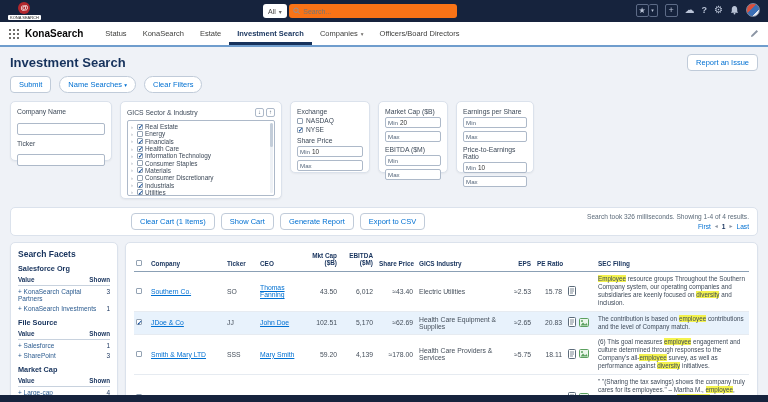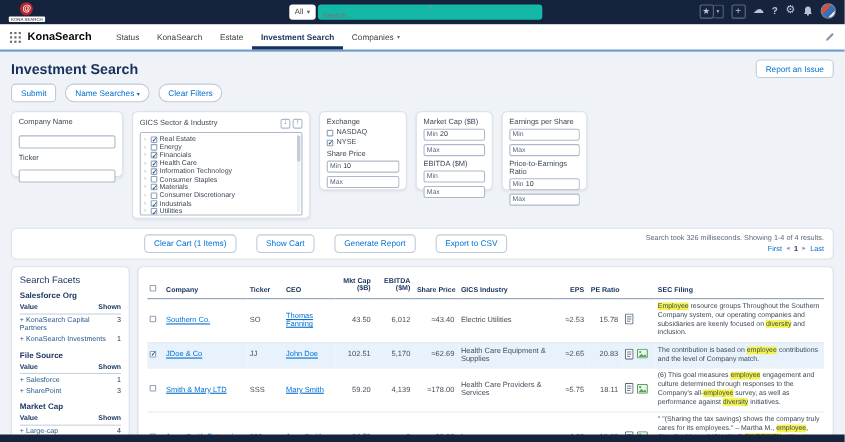--- a/index.html
+++ b/index.html
@@ -8,21 +8,21 @@
   .screen { position:relative; width:768px; height:402px; }
 
   
   .topbar { position:relative; height:22px; background:#16233d; display:flex; align-items:center; padding:0 8px; }
   .logo-wrap { display:flex; flex-direction:column; align-items:center; gap:1px; }
   .logo-circle { width:12px; height:12px; border-radius:50%; background:#b3272d; color:#fff; font-size:8px; line-height:12px; text-align:center; font-weight:bold; }
   .logo-tag { background:#fff; color:#222; font-size:4px; line-height:5px; padding:0 2px; border-radius:1px; white-space:nowrap; }
   .global-search { position:absolute; left:263px; top:4px; display:flex; gap:2px; }
   .scope { background:#fff; border-radius:3px; height:14px; padding:0 5px; font-size:7px; color:#444; display:flex; align-items:center; gap:3px; }
   .caret { font-size:6px; color:#666; }
-  .gsearch-box { background:#14b8a6; border-radius:3px; height:14px; width:204px; display:flex; align-items:center; padding:0 4px; gap:3px;flex-direction:column; }
+  .gsearch-box { background:#f97316; border-radius:3px; height:14px; width:168px; display:flex; align-items:center; padding:0 4px; gap:3px; }
   .gsearch-box input { border:none; outline:none; font-size:7px; width:100%; background:transparent; color:#333; }
   .top-icons { position:absolute; right:8px; top:3px; display:flex; align-items:center; gap:7px; }
   .tico { color:#b9c3d6; font-size:10px; line-height:14px; display:flex; align-items:center; }
   .star-group { display:flex; }
   .star-box,.star-drop { border:1px solid #5d6b87; border-radius:2px; width:13px; height:13px; display:flex; align-items:center; justify-content:center; color:#b9c3d6; font-size:8px; }
   .star-drop { width:9px; font-size:5px; border-left:none; }
   .plus-box { border:1px solid #5d6b87; border-radius:2px; width:13px; height:13px; display:flex; align-items:center; justify-content:center; color:#b9c3d6; font-size:9px; }
   .avatar { width:14px; height:14px; border-radius:50%; background:linear-gradient(135deg,#d94f3d 38%,#3b6fb5 38% 72%,#e8ecf2 72%); border:1px solid #7b879e; }
 
   
@@ -67,31 +67,31 @@
   .chk-row { display:flex; align-items:center; gap:3px; font-size:6.6px; margin-bottom:2px; color:#3e4a59; }
   .range { display:flex; align-items:center; border:1px solid #adb9c9; border-radius:2px; height:11px; margin-bottom:3px; background:#fff; }
   .affix { font-size:6.2px; color:#54657a; padding:0 2px; flex:none; }
   .range input { border:none; outline:none; width:100%; font-size:6.4px; color:#333; font-family:inherit; }
   .card-mktcap { width:70px; height:72px; }
   .card-eps { width:78px; height:72px; }
 
   
   .action-bar { margin:2px 10px 6px; background:#fff; border:1px solid #dbe2ec; border-radius:5px; padding:4px 8px; display:flex; align-items:center; }
   .action-spacer { width:112px; flex:none; }
-  .action-btns { display:flex; gap:18px; }
+  .action-btns { display:flex; gap:6px; }
   .result-meta { margin-left:auto; text-align:right; font-size:6.6px; color:#5c6b7a; line-height:1.45; }
   .pager { display:inline-flex; gap:4px; align-items:center; }
   .pager a { color:#0070d2; text-decoration:none; cursor:pointer; }
   .pager .arrow { color:#8a94a3; font-size:6px; cursor:pointer; }
   .pager .cur { color:#16325c; font-weight:bold; }
 
   
   .content-row { display:flex; gap:7px; padding:0 10px; align-items:flex-start; }
   .facets-card { width:108px; flex:none; padding:6px 7px; }
-  .facets-title { font-size:8.5px; font-weight:normal; color:#16325c; margin-bottom:4px; }
+  .facets-title { font-size:8.5px; font-weight:bold; color:#16325c; margin-bottom:4px; }
   .facet-group-title { font-size:7.3px; font-weight:bold; color:#16325c; margin:5px 0 2px; }
   .facet-head { display:flex; justify-content:space-between; font-size:6.3px; font-weight:bold; color:#16325c; border-bottom:1px solid #c8d2de; padding:1px 0 2px; }
   .facet-item { display:flex; justify-content:space-between; font-size:6.5px; padding:1.5px 0; }
   .facet-item .lbl { color:#2b5b8f; cursor:pointer; }
   .facet-item .cnt { color:#16325c; }
 
   .results-card { flex:1; padding:5px 8px 4px; }
   table { width:100%; border-collapse:collapse; table-layout:fixed; }
   th { text-align:left; font-size:6.4px; color:#16325c; padding:4px 2px; border-bottom:1px solid #8ba0b5; white-space:nowrap; vertical-align:bottom; }
   th.wrap { white-space:normal; line-height:1.15; }
@@ -163,20 +163,21 @@
           </g>
         </svg>
     </span>
     <span class="app-name">KonaSearch</span>
     <div class="tabs">
         <div class="tab">Status</div>
         <div class="tab">KonaSearch</div>
         <div class="tab">Estate</div>
         <div class="tab active">Investment Search</div>
         <div class="tab">Companies<span class="chev">▾</span></div>
+        <div class="tab">Officers/Board Directors</div>
       </div>
     <span class="pencil">
       <svg width="9" height="9" viewBox="0 0 9 9">
           <path d="M1 8 L2.8 7.6 L8 2.4 L6.6 1 L1.4 6.2 Z" fill="#8a94a3"></path>
         </svg>
     </span>
   </nav>
 
   <div class="page-header">
     <div class="page-title">Investment Search</div>

